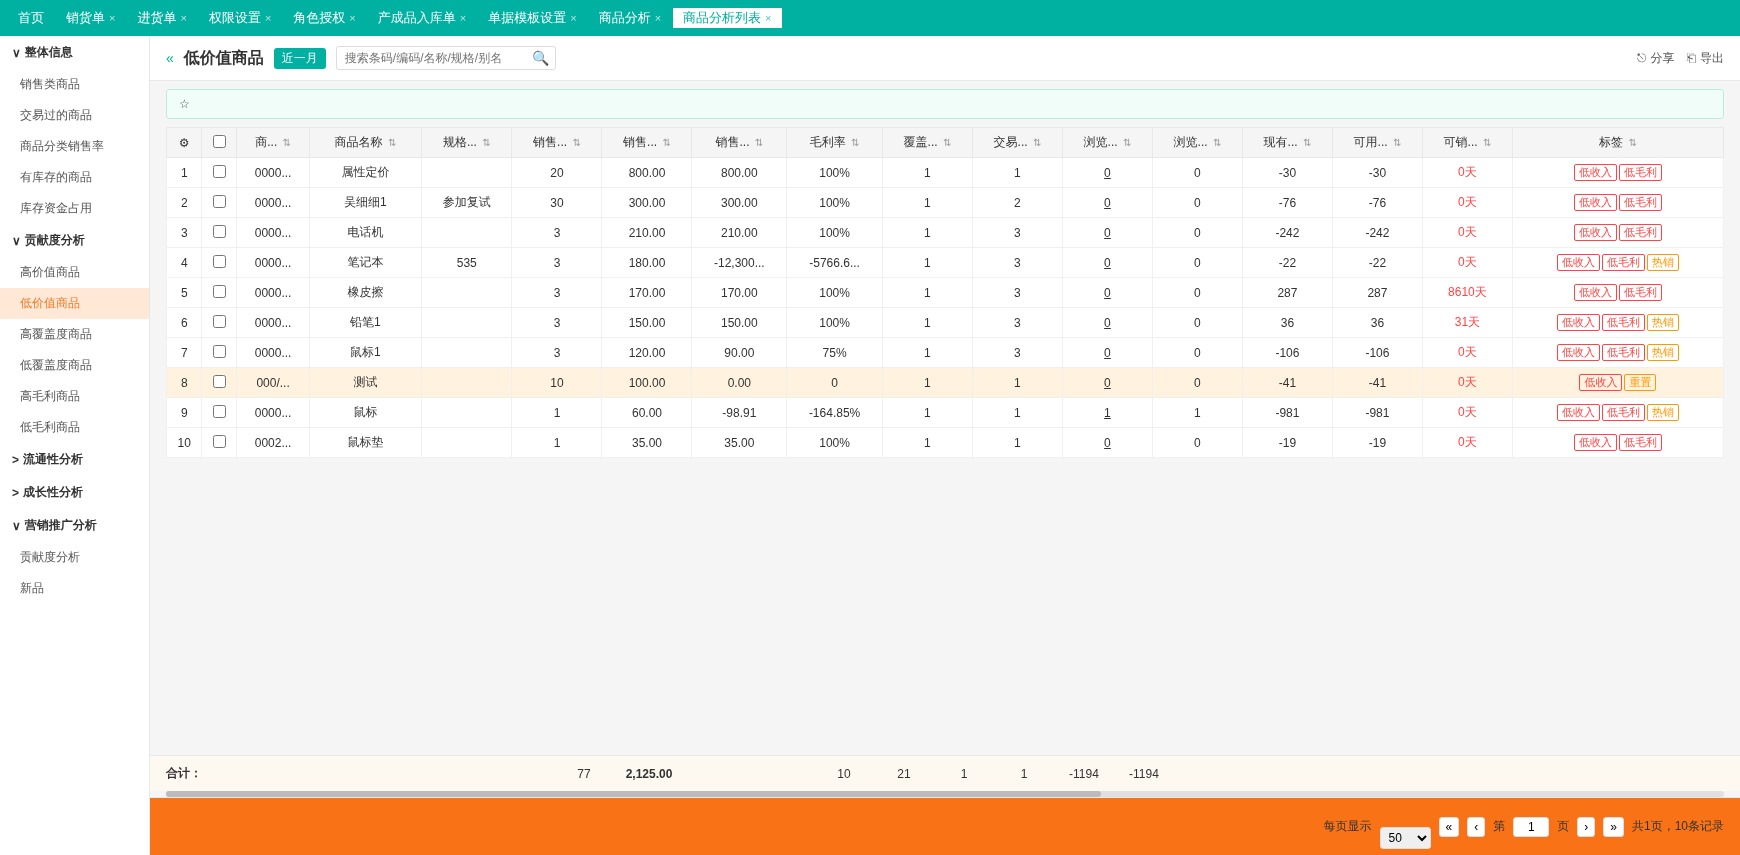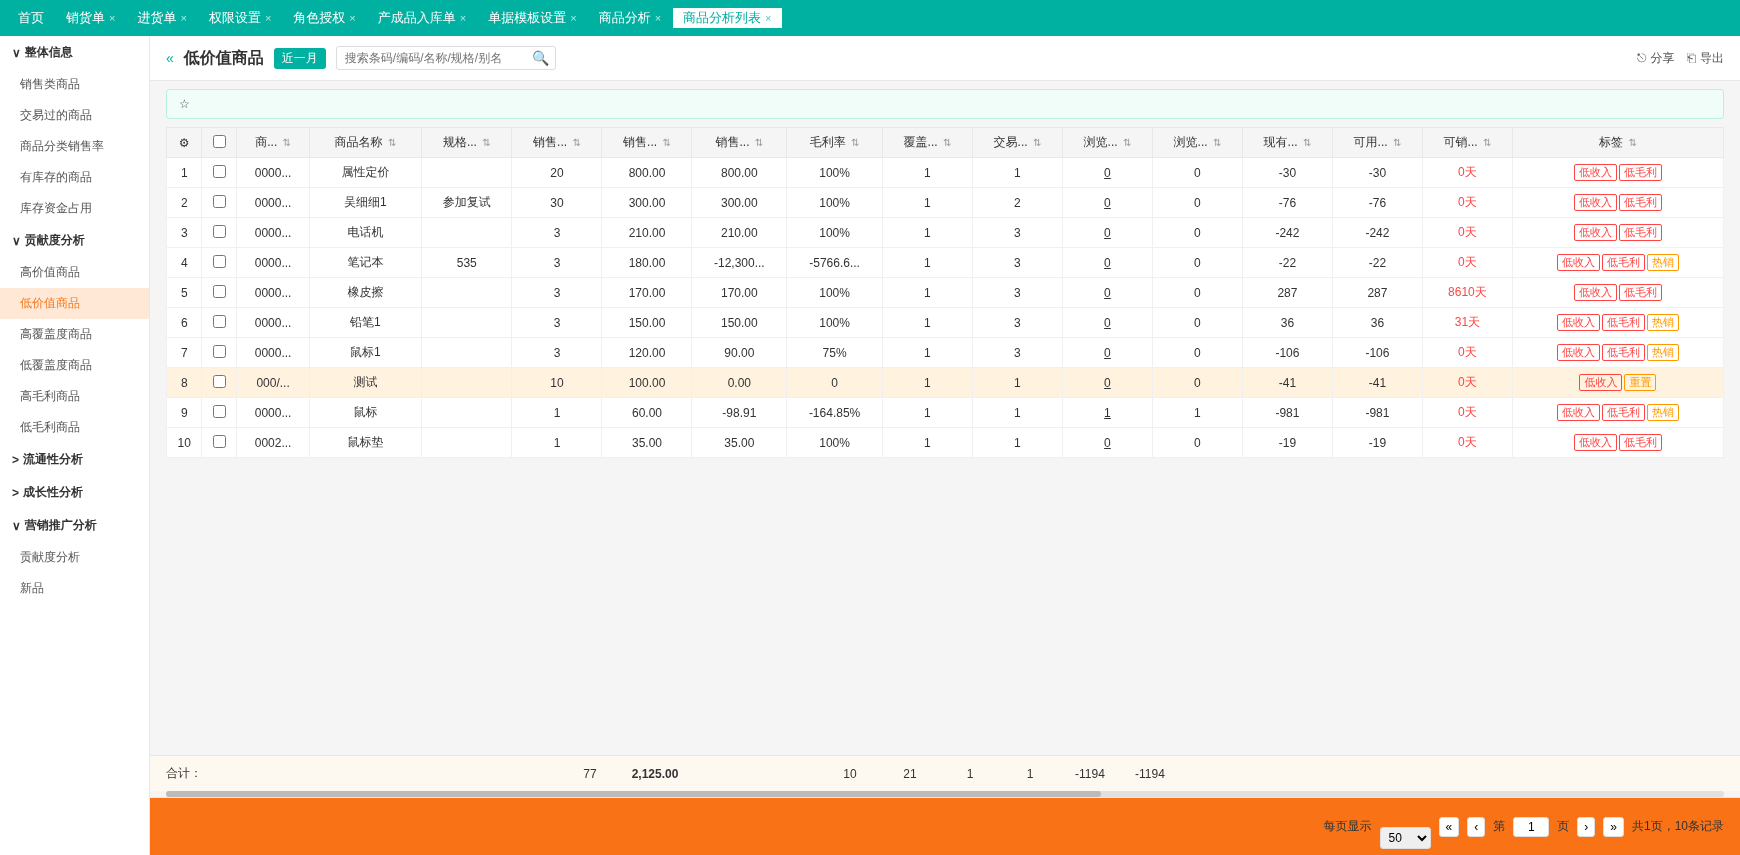--- a/index.html
+++ b/index.html
@@ -199,23 +199,23 @@
       background: #fef9f0;
       border-top: 1px solid #e8e8e8;
       padding: 7px 16px;
       display: flex;
       align-items: center;
       font-size: 12px;
       gap: 0;
       min-height: 36px;
     }
     .footer-label {
-      font-weight: normal;
+      font-weight: bold;
       color: #333;
-      margin-right: 18px;
+      margin-right: 12px;
     }
 
     
     .pagination-bar {
       background: #f97316;
       border-top: 1px solid #e8e8e8;
       padding: 6px 16px;
       display: flex;
       align-items: center;
       justify-content: flex-end;

